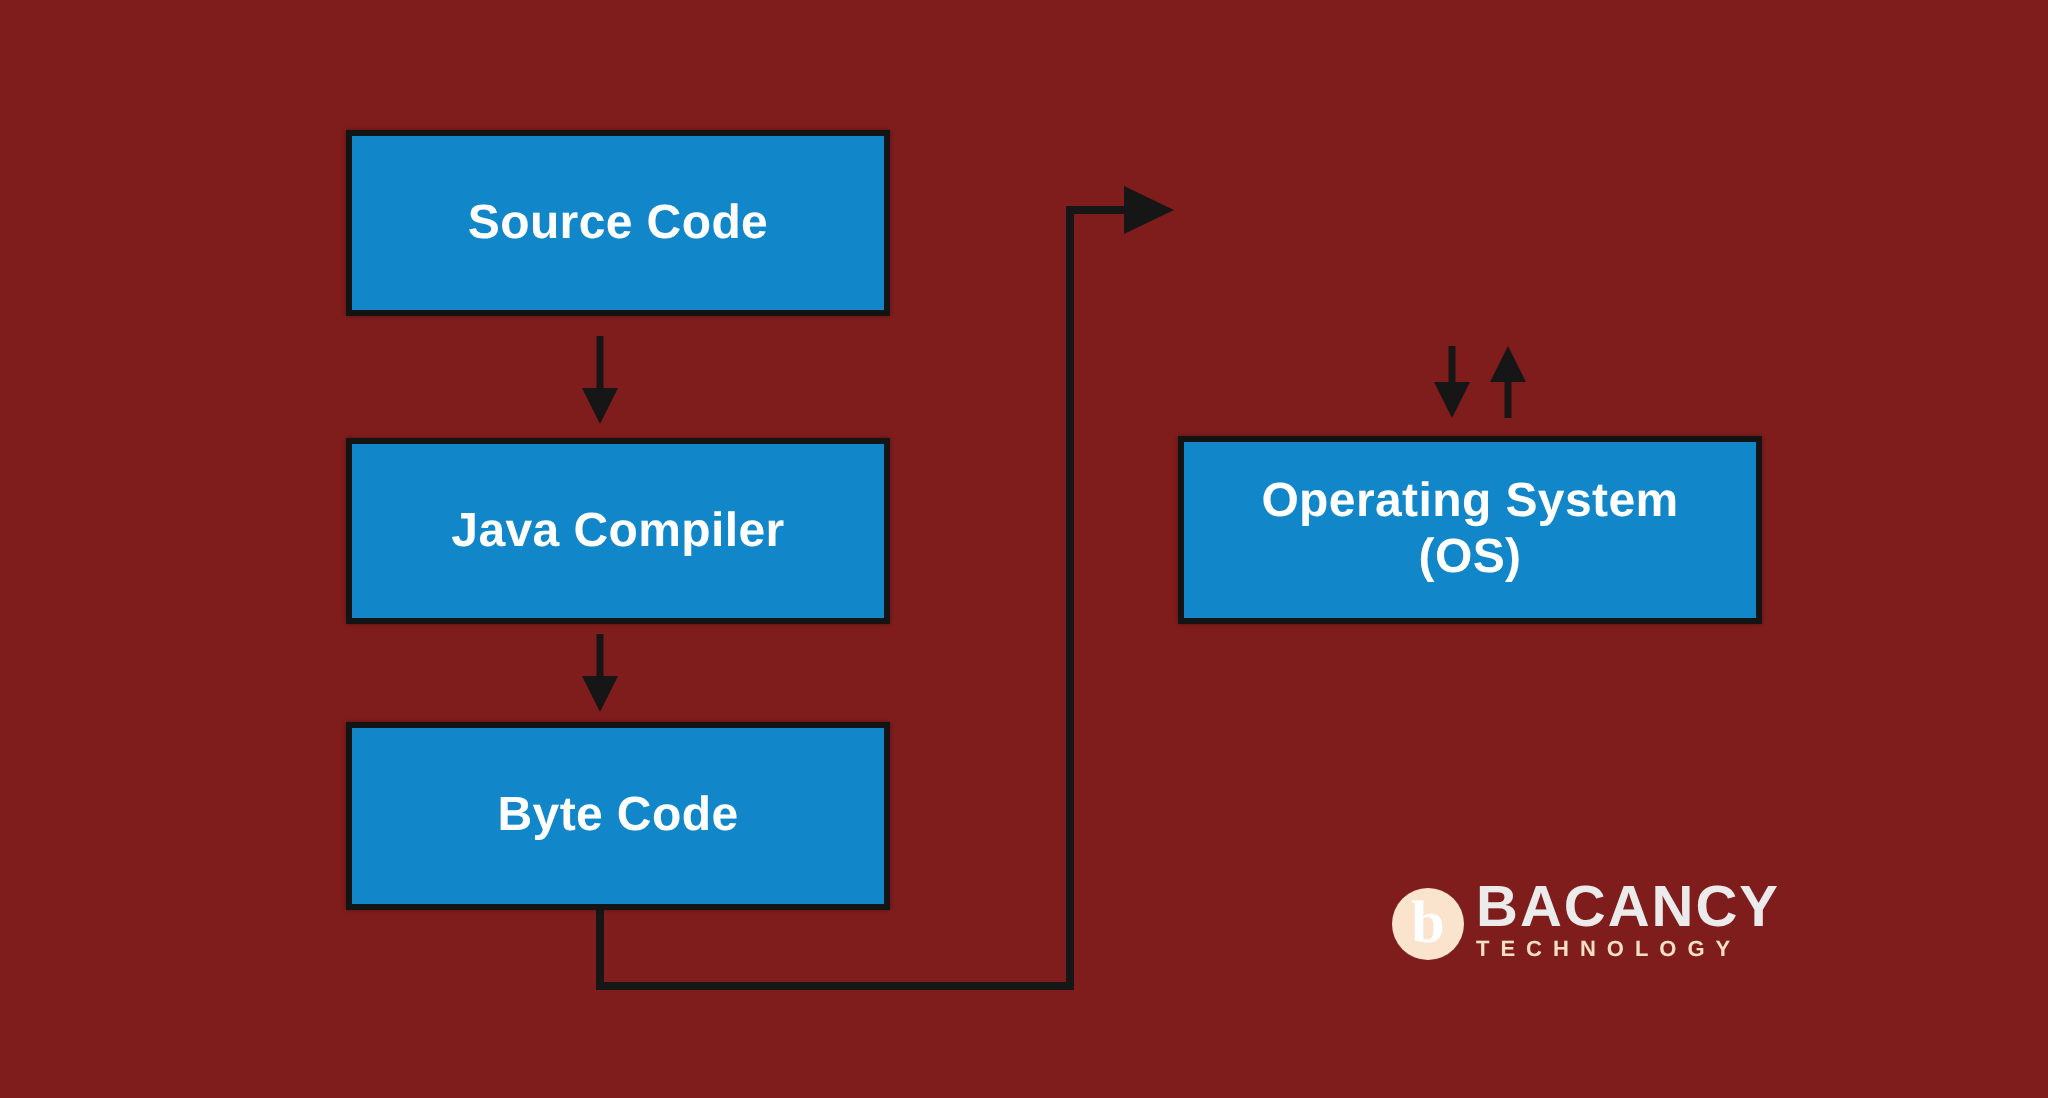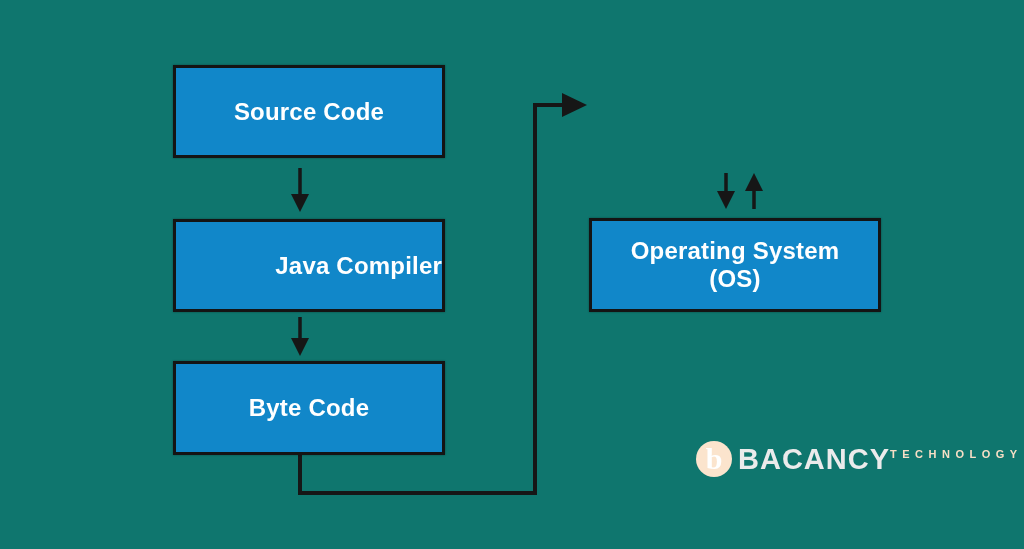--- a/index.html
+++ b/index.html
@@ -5,21 +5,21 @@
   html, body {
     margin: 0;
     padding: 0;
     background: #ffffff;
     font-family: "Liberation Sans", sans-serif;
   }
   .canvas {
     position: relative;
     width: 1024px;
     height: 549px;
-    background: #0f766e;
+    background: #7f1d1d;
     overflow: hidden;
   }
   .edge-layer {
     position: absolute;
     left: 0;
     top: 0;
     width: 1024px;
     height: 549px;
     pointer-events: none;
   }
@@ -36,21 +36,21 @@
     text-align: center;
   }
   .node .line {
     color: #ffffff;
     font-size: 24px;
     font-weight: 700;
     line-height: 28px;
     letter-spacing: 0.2px;
   }
   .node-source   { left: 173px; top:  65px; width: 272px; height:  93px; }
-  .node-compiler { left: 173px; top: 219px; width: 272px; height:  93px; align-items: flex-end; }
+  .node-compiler { left: 173px; top: 219px; width: 272px; height:  93px; }
   .node-byte     { left: 173px; top: 361px; width: 272px; height:  94px; }
   .node-jvm      { left: 589px; top:  65px; width: 270px; height:  93px; }
   .node-os       { left: 589px; top: 218px; width: 292px; height:  94px; }
 
   .watermark {
     position: absolute;
     left: 696px;
     top: 441px;
     display: flex;
     align-items: center;
@@ -66,21 +66,21 @@
     align-items: center;
     justify-content: center;
   }
   .wm-icon .wm-b {
     color: #ffffff;
     font-size: 30px;
     font-weight: 700;
     line-height: 30px;
     font-family: "Liberation Serif", serif;
   }
-  .wm-textcol { display: flex; flex-direction: row; }
+  .wm-textcol { display: flex; flex-direction: column; }
   .wm-brand {
     color: #ebebeb;
     font-size: 29px;
     font-weight: 700;
     line-height: 26px;
     letter-spacing: 1px;
   }
   .wm-tagline {
     color: #f8dfc6;
     font-size: 11px;

